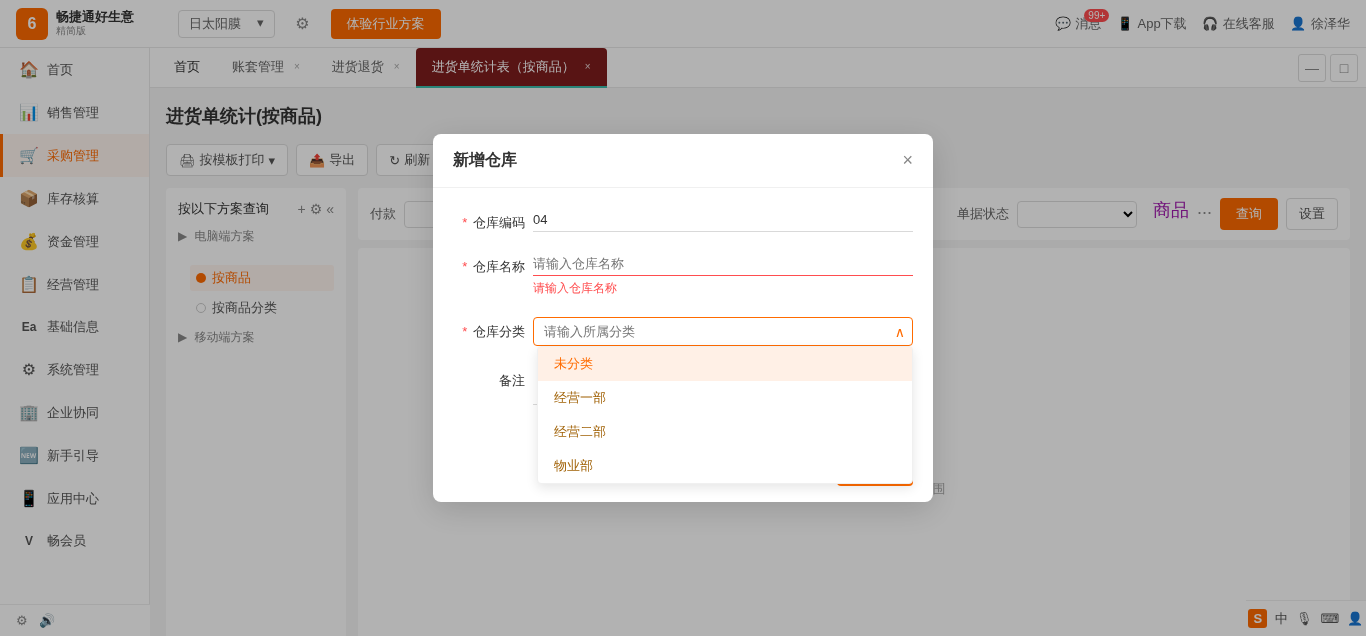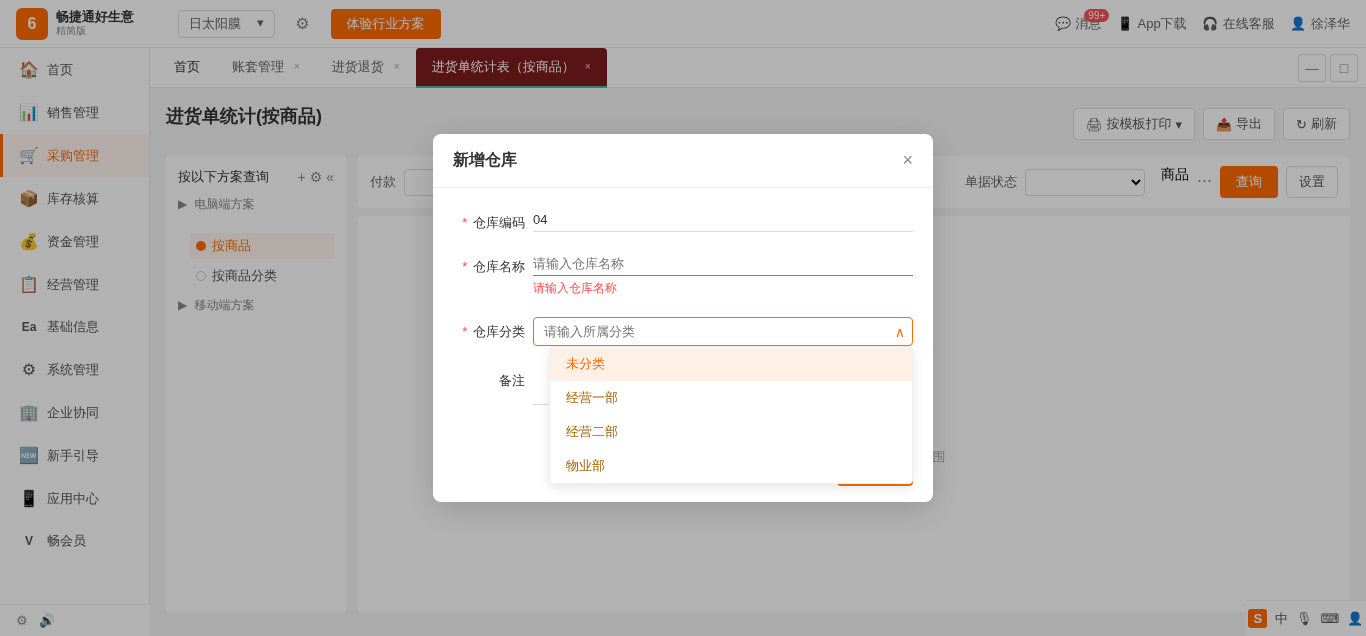--- a/index.html
+++ b/index.html
@@ -60,21 +60,21 @@
     .form-row { display: flex; align-items: flex-start; margin-bottom: 20px; }
     .form-label { width: 80px; text-align: right; padding-top: 6px; font-size: 13px; color: #333; flex-shrink: 0; padding-right: 8px; }
     .form-label .required { color: #ff4d4f; margin-right: 2px; }
     .form-control { flex: 1; }
     .form-input { width: 100%; border: none; border-bottom: 1px solid #d9d9d9; padding: 4px 0; font-size: 13px; outline: none; color: #333; }
     .form-input.error { border-bottom-color: #ff4d4f; }
     .error-msg { color: #ff4d4f; font-size: 12px; margin-top: 4px; }
     .form-select-wrapper { position: relative; }
     .form-select-input { width: 100%; border: 1px solid #ff6b00; border-radius: 4px; padding: 6px 32px 6px 10px; font-size: 13px; outline: none; color: #666; cursor: pointer; }
     .chevron-up { position: absolute; right: 8px; top: 50%; transform: translateY(-50%); color: #ff6b00; font-size: 14px; }
-    .dropdown-list { position: absolute; top: 100%; left: 16px; right: 0; background: #fff; border: 1px solid #f0f0f0; border-radius: 4px; box-shadow: 0 4px 12px rgba(0,0,0,0.1); z-index: 200; }
+    .dropdown-list { position: absolute; top: 100%; left: 4px; right: 0; background: #fff; border: 1px solid #f0f0f0; border-radius: 4px; box-shadow: 0 4px 12px rgba(0,0,0,0.1); z-index: 200; }
     .dropdown-item { padding: 8px 16px; cursor: pointer; font-size: 13px; color: #a16207; }
     .dropdown-item.selected { background: #fff0e6; color: #ff6b00; }
     .form-textarea { width: 100%; border: none; border-bottom: 1px solid #d9d9d9; padding: 4px 0; font-size: 13px; outline: none; color: #333; resize: none; }
     .modal-footer { display: flex; justify-content: flex-end; padding: 8px 20px 16px; }
     .btn-save { background: #ff6b00; color: white; border: none; border-radius: 4px; padding: 8px 24px; font-size: 14px; cursor: pointer; }
     .query-select { border: 1px solid #ddd; border-radius: 4px; padding: 4px 8px; font-size: 13px; width: 120px; background: #fff; }
 
     .sidebar-bottom-icons { position: absolute; bottom: 0; width: 150px; background: #fff; border-top: 1px solid #eee; padding: 8px 16px; display: flex; gap: 12px; align-items: center; }
   </style>
 </head>
@@ -206,21 +206,21 @@
         <div class="tabbar-btn">
           <span>—</span>
         </div>
         <div class="tabbar-btn">
           <span>□</span>
         </div>
       </div>
     </div>
 
     <div class="page-content">
-      <div style="display:flex; align-items:center; justify-content:space-between; margin-bottom:12px;">
+      <div style="display:flex; align-items:flex-start; justify-content:space-between; margin-bottom:12px;flex-direction:column;">
         <div class="page-title">进货单统计(按商品)</div>
         <div style="display:flex; gap:8px; align-items:center;">
           <button class="btn-default">
             <span>🖨</span>
             <span>按模板打印</span>
             <span>▾</span>
           </button>
           <button class="btn-default">
             <span>📤</span>
             <span>导出</span>
@@ -274,21 +274,21 @@
                 </select>
               </div>
               <div style="flex:1;"></div>
               <div style="display:flex; align-items:center; gap:8px;">
                 <span style="color:#666; font-size:13px;">单据状态</span>
                 <select class="query-select">
                   <option></option>
                 </select>
               </div>
               <div style="display:flex; gap:8px; margin-left:auto;">
-                <span style="color:#000000; font-size:14px; cursor:pointer;">商品</span>
+                <span style="color:#a21caf; font-size:18px; cursor:pointer;">商品</span>
                 <span style="color:#888; font-size:18px;">...</span>
                 <button class="btn-primary">查询</button>
                 <button class="btn-default">设置</button>
               </div>
             </div>
           </div>
 
           <div style="flex:1; background:#fff; border-radius:4px; display:flex; flex-direction:column; align-items:center; justify-content:center;">
             <div style="color:#bbb; font-size:40px; margin-bottom:12px;">📊</div>
             <div style="color:#aaa; font-size:13px; margin-bottom:8px;">

